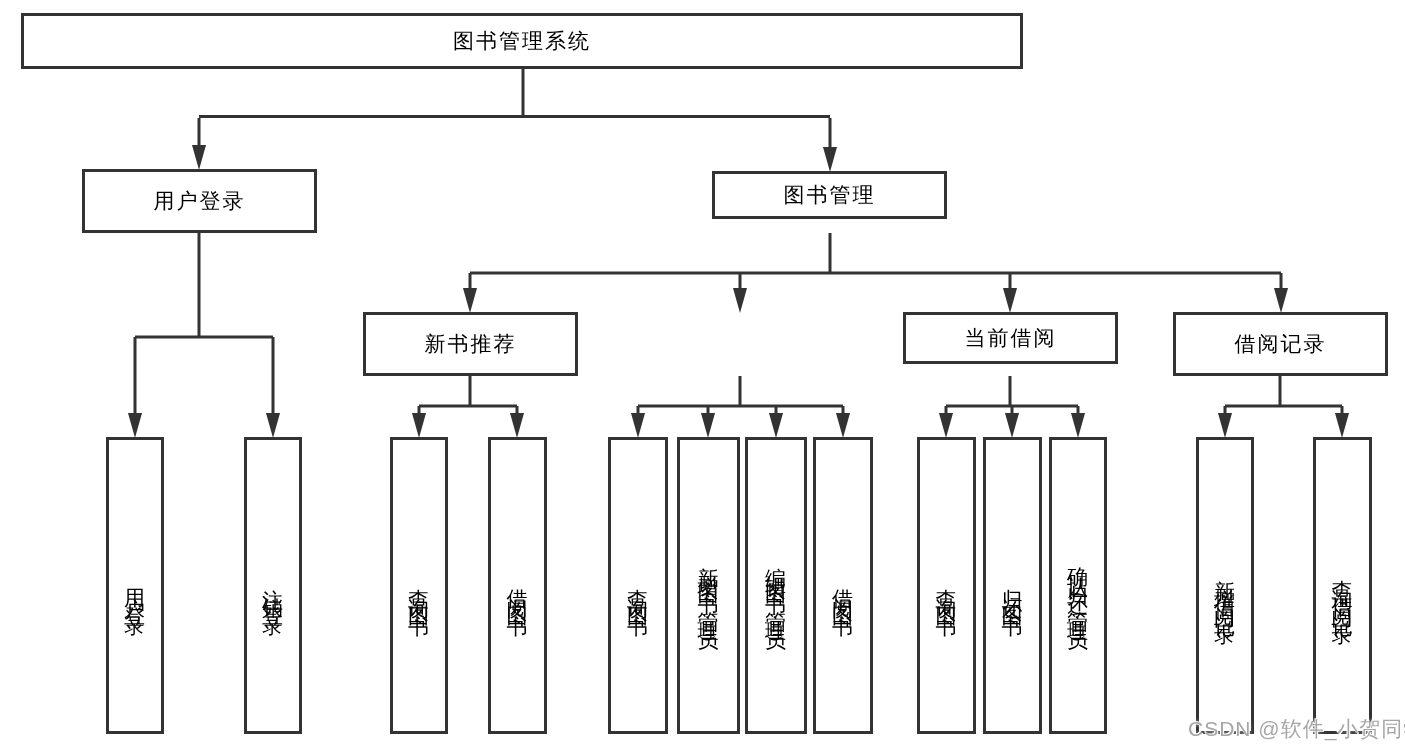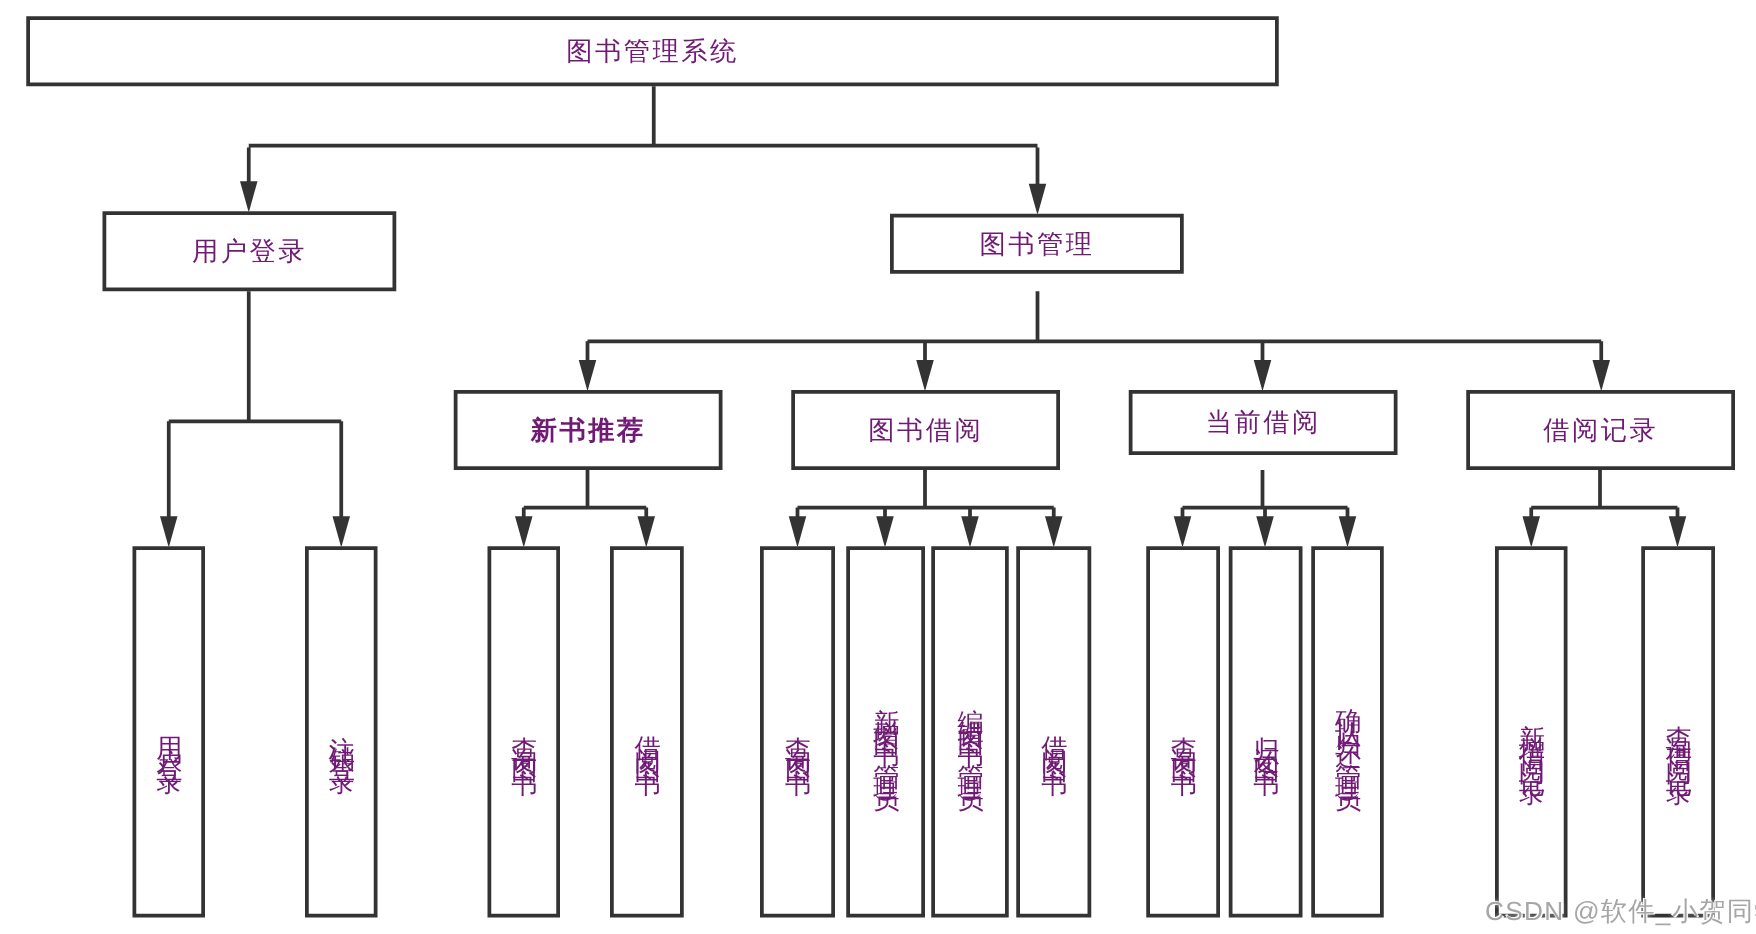--- a/index.html
+++ b/index.html
@@ -2,21 +2,21 @@
 <html><head>
 <meta charset="utf-8">
 <style>
   html, body { margin: 0; padding: 0; background: #ffffff; }
   body { width: 1405px; height: 747px; position: relative; overflow: hidden;
          font-family: "Liberation Sans", sans-serif; }
   .canvas { position: absolute; left: 0; top: 0; width: 1405px; height: 747px; background: #ffffff; }
   .connectors { position: absolute; left: 0; top: 0; z-index: 1; }
   .box { position: absolute; box-sizing: border-box; border: 3px solid #333333;
          background: #ffffff; display: flex; align-items: center; justify-content: center;
-         color: #701a75; z-index: 2; }
+         color: #000000; z-index: 2; }
   .hbox { font-size: 21px; letter-spacing: 2px; }
   .vbox { writing-mode: vertical-rl; text-orientation: mixed;
           font-size: 21px; letter-spacing: 9px; line-height: 1;
           top: 437px; height: 297px; padding-top: 9px; }
   .watermark { position: absolute; z-index: 3; font-size: 21px; color: #a6a6a6;
                letter-spacing: 1px; white-space: nowrap;
                text-shadow: 1px 1px 0 #ffffff, -1px -1px 0 #ffffff, 0 0 4px #ffffff; }
 </style>
 </head>
 <body>
@@ -67,25 +67,22 @@
     <span>图书管理系统</span>
   </div>
 
   <div class="box hbox" style="left:82px; top:169px; width:235px; height:64px;">
     <span>用户登录</span>
   </div>
   <div class="box hbox" style="left:712px; top:171px; width:235px; height:48px;">
     <span>图书管理</span>
   </div>
 
-  <div class="box hbox" style="left:363px; top:312px; width:215px; height:64px;font-weight:bold;">
+  <div class="box hbox" style="left:363px; top:312px; width:215px; height:64px;">
     <span>新书推荐</span>
-  </div>
-  <div class="box hbox" style="left:633px; top:312px; width:215px; height:64px;">
-    <span>图书借阅</span>
   </div>
   <div class="box hbox" style="left:903px; top:312px; width:215px; height:52px;">
     <span>当前借阅</span>
   </div>
   <div class="box hbox" style="left:1173px; top:312px; width:215px; height:64px;">
     <span>借阅记录</span>
   </div>
 
   <div class="box vbox" style="left:106px; width:58px;">用户登录</div>
   <div class="box vbox" style="left:244px; width:58px;">注销登录</div>

